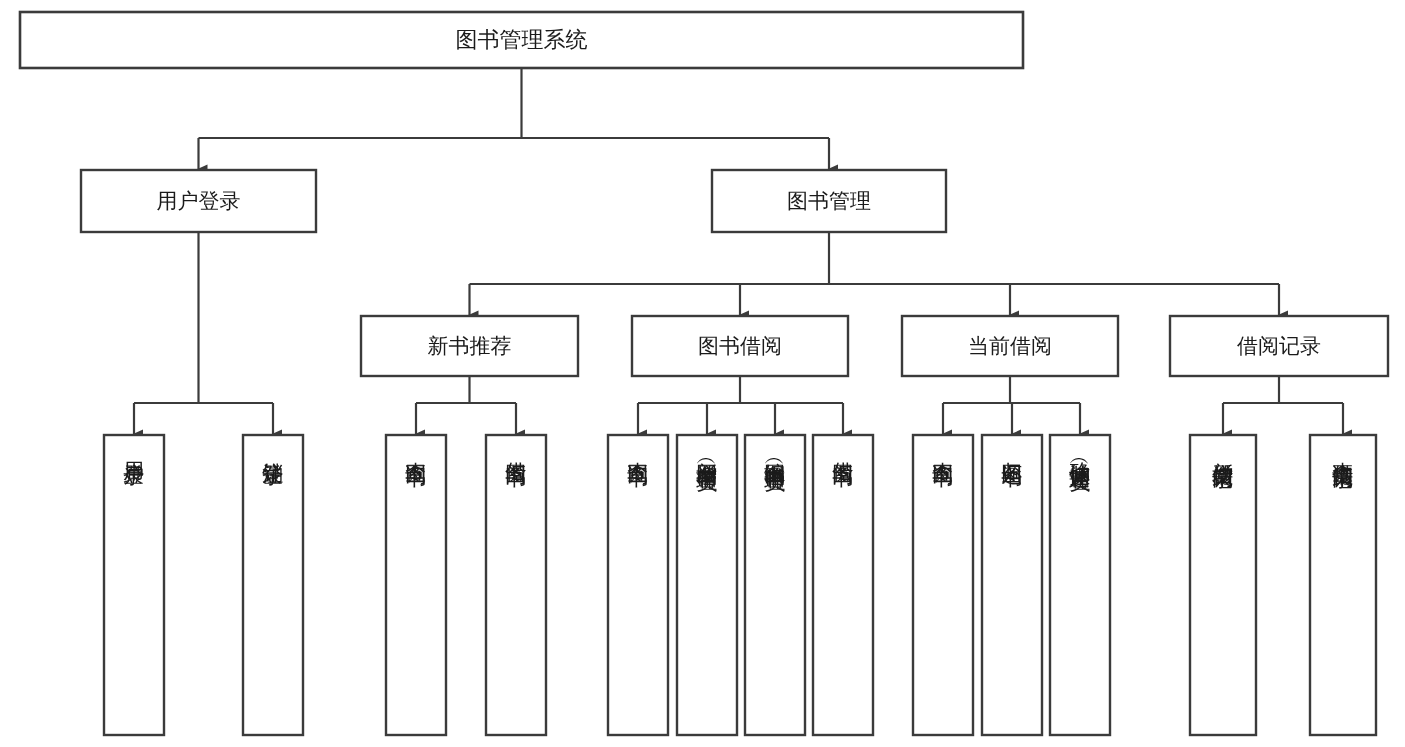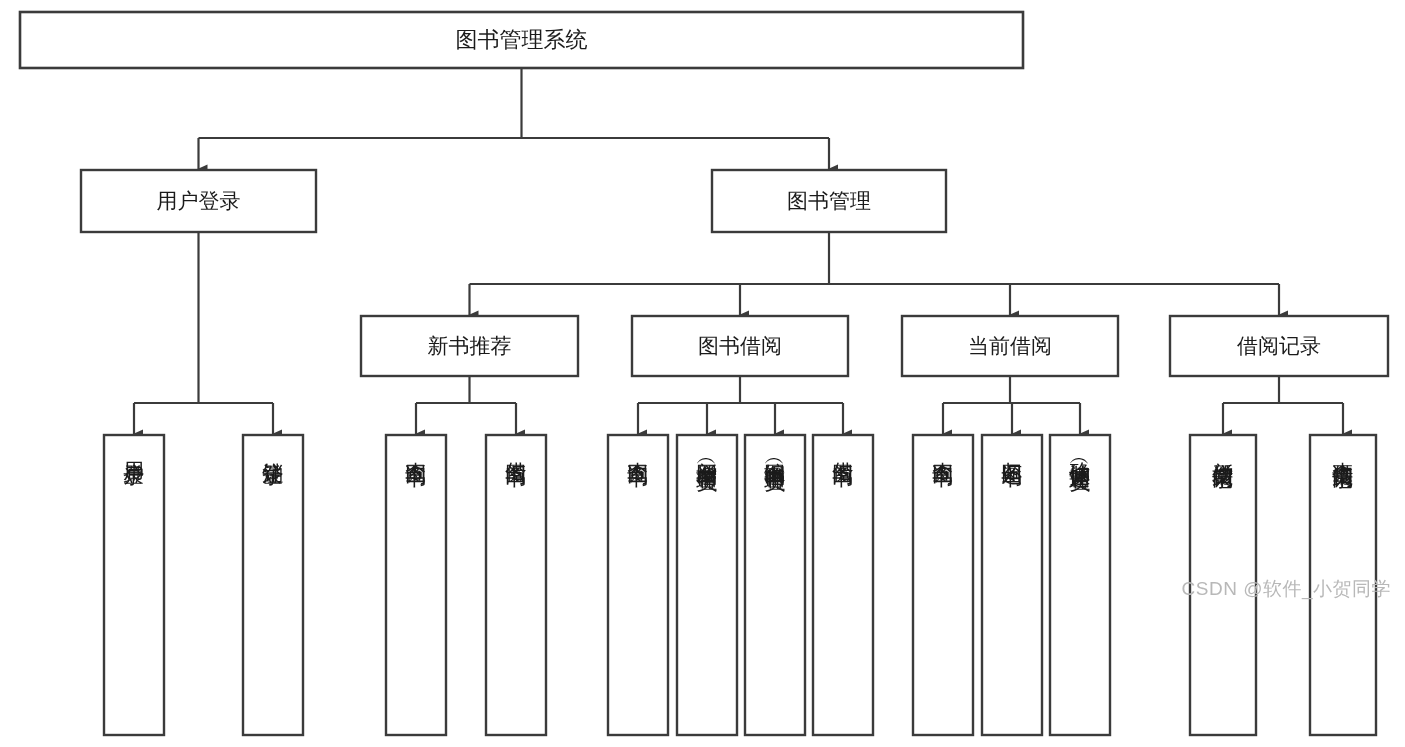--- a/index.html
+++ b/index.html
@@ -197,14 +197,13 @@
       <div class="vert-label-wrap" style="left: 1050px; top: 445px; width: 60px; height: 284px;">
         <span class="vert-label">确认归还（管理员）</span>
       </div>
       <div class="vert-label-wrap" style="left: 1190px; top: 445px; width: 66px; height: 284px;">
         <span class="vert-label">新增借阅记录</span>
       </div>
       <div class="vert-label-wrap" style="left: 1310px; top: 445px; width: 66px; height: 284px;">
         <span class="vert-label">查询借阅记录</span>
       </div>
     </div>
-  <div id="watermark">CSDN @软件_小贺同学</div>
 </div>
 
 </body></html>

